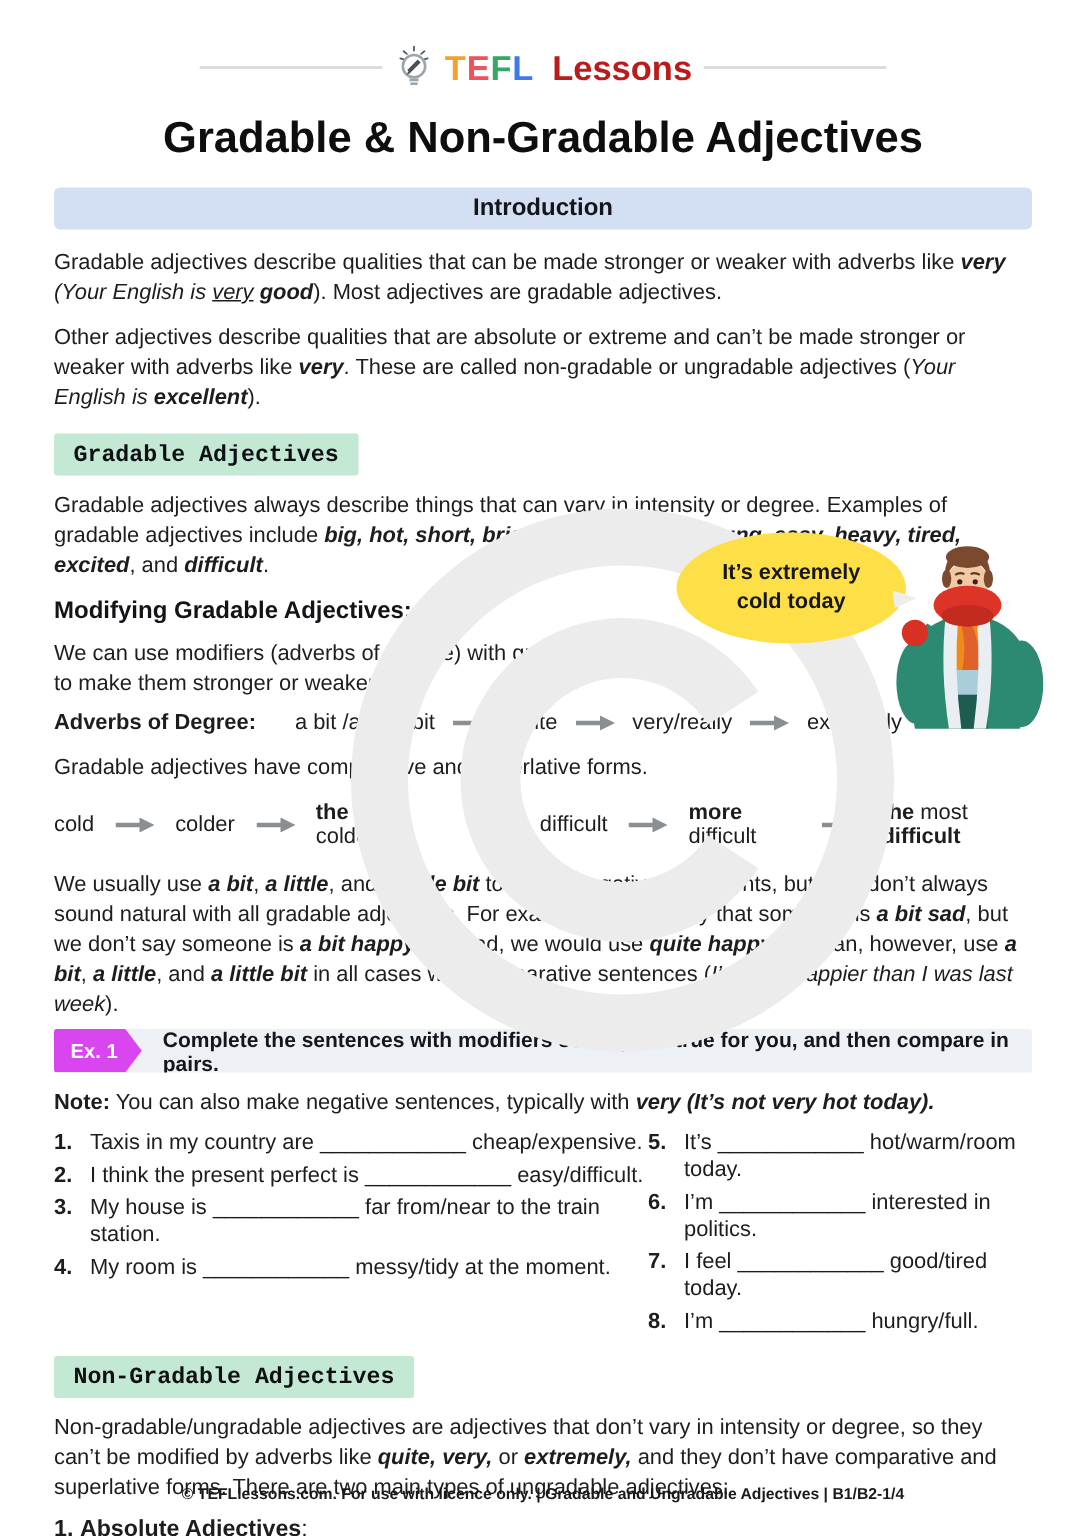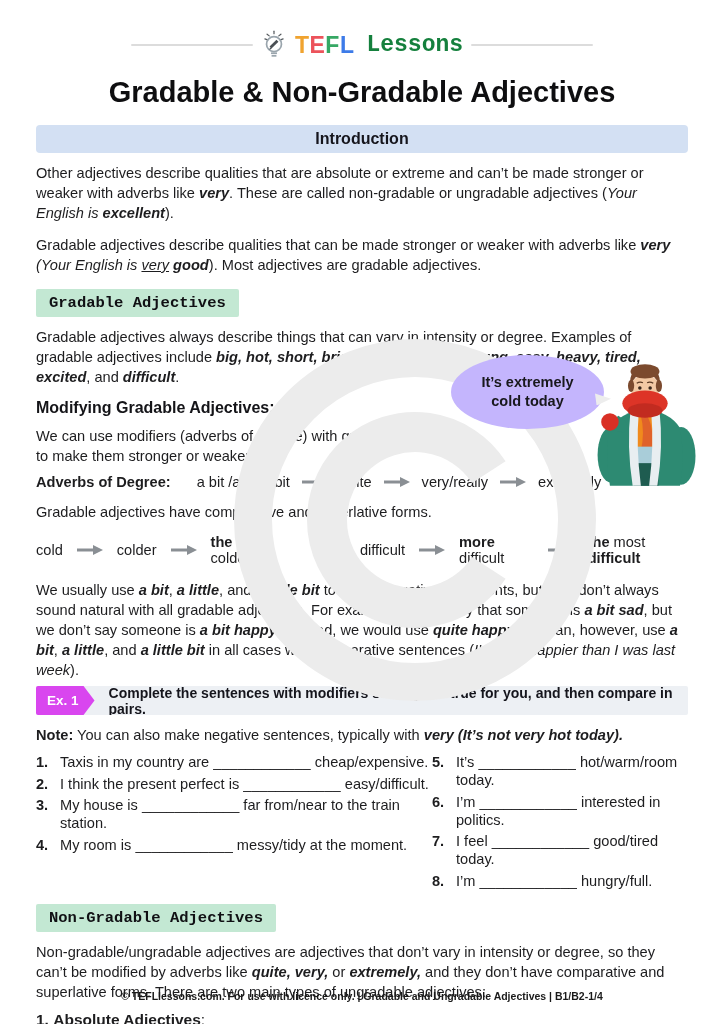--- a/index.html
+++ b/index.html
@@ -6,21 +6,21 @@
   .page{position:relative;width:724px;height:1024px;background:#fff;overflow:hidden;
         font-family:"Liberation Sans",sans-serif;color:#1d1d1f;}
   .b{font-weight:700}.i{font-style:italic}.u{text-decoration:underline}
 
   
   .logo-row{margin-top:28px;height:34px;display:flex;align-items:center;justify-content:center;gap:8px;}
   .rule{width:122px;height:2px;background:#dcdcdc;border-radius:1px;}
   .bulb{display:inline-flex;align-items:center;}
   .tefl{font-weight:700;font-size:23px;letter-spacing:.5px;display:inline-flex;}
   .lt-t{color:#F0A32F}.lt-e{color:#EC535B}.lt-f{color:#36A864}.lt-l{color:#3D7BE8}
-  .lessons{font-weight:700;font-size:23px;color:#15803d;margin-left:4px;font-family:Liberation Mono, monospace;}
+  .lessons{font-weight:700;font-size:23px;color:#b91c1c;margin-left:4px;}
 
   h1.title{margin:14px 0 0;text-align:center;font-size:29px;font-weight:700;color:#0e0e10;}
 
   .intro-bar{margin:16px 36px 0;background:#d3e0f3;border-radius:4px;text-align:center;
              font-weight:700;font-size:16px;padding:5px 0;color:#15151c;}
 
   .para{margin:0 36px;font-size:14.6px;line-height:20px;}.mt8{margin-top:8px}.mt9{margin-top:9px}.mt10{margin-top:10px}
   .mt12{margin-top:12px}.mt14{margin-top:14px}.mt16{margin-top:16px}
 
   .tag-wrap{margin:14px 36px 0;font-family:Liberation Mono, monospace;}
@@ -44,21 +44,21 @@
   .ex-instr{margin-left:14px;font-weight:700;font-size:14px;color:#15151c;}
 
   .ex-list{margin:8px 36px 0;display:flex;font-size:14.6px;line-height:18px;}
   .ex-col{display:flex;flex-direction:column;row-gap:3.5px;}
   .ex-col.left{width:396px;flex:0 0 auto;}
   .ex-col.right{flex:1;}
   .ex-item{display:flex;}
   .ex-item .num{font-weight:700;width:24px;flex:0 0 auto;}
 
   
-  .bubble{position:absolute;left:451px;top:355px;width:153px;height:74px;background:#c4b5fd;
+  .bubble{position:absolute;left:451px;top:355px;width:153px;height:74px;background:#fde047;
           border-radius:50%;display:flex;align-items:center;justify-content:center;text-align:center;
           font-weight:700;font-size:14.5px;line-height:19px;color:#18181c;z-index:40;padding:0 16px;box-sizing:border-box;}
   .bubble:after{content:"";position:absolute;right:-7px;top:52%;width:16px;height:12px;background:#ededed;
           clip-path:polygon(0 0,100% 45%,10% 100%);}
   .character{position:absolute;left:592px;top:358px;width:106px;height:134px;z-index:40;}
 
   .watermark{position:absolute;left:0;top:0;width:724px;height:1024px;z-index:30;pointer-events:none;}
 
   footer.pg-footer{position:absolute;left:22px;right:22px;bottom:22px;display:flex;
           justify-content:center;font-size:10.5px;font-weight:700;color:#1a1a1a;z-index:20;}
@@ -98,22 +98,22 @@
         <span class="lt-l">L</span>
       </span>
     <span class="lessons">Lessons</span>
     <span class="rule"></span>
   </div>
 
   <h1 class="title">Gradable &amp; Non-Gradable Adjectives</h1>
 
   <div class="intro-bar">Introduction</div>
 
+  <div class="para mt12"><span>Gradable adjectives describe qualities that can be made stronger or weaker with adverbs like </span><span class="b i">very</span><span class="i"> (</span><span class="i">Your English is </span><span class="i u">very</span><span class="i"> </span><span class="b i">good</span><span>). Most adjectives are gradable adjectives.</span></div>
   <div class="para mt10"><span>Other adjectives describe qualities that are absolute or extreme and can’t be made stronger or weaker with adverbs like </span><span class="b i">very</span><span>. These are called non-gradable or ungradable adjectives (</span><span class="i">Your English is </span><span class="b i">excellent</span><span>).</span></div>
-  <div class="para mt12"><span>Gradable adjectives describe qualities that can be made stronger or weaker with adverbs like </span><span class="b i">very</span><span class="i"> (</span><span class="i">Your English is </span><span class="i u">very</span><span class="i"> </span><span class="b i">good</span><span>). Most adjectives are gradable adjectives.</span></div>
 
   <div class="tag-wrap"><span class="tag">Gradable Adjectives</span></div>
 
   <div class="para mt10"><span>Gradable adjectives always describe things that can vary in intensity or degree. Examples of gradable adjectives include </span><span class="b i">big, hot, short, bright, quiet, cheap, young, easy, heavy, tired, excited</span><span>, and </span><span class="b i">difficult</span><span>.</span></div>
 
   <h3 class="sub">Modifying Gradable Adjectives:</h3>
 
   <div class="para mt9 narrow">We can use modifiers (adverbs of degree) with gradable adjectives to make them stronger or weaker.</div>
 
   <div class="adverbs-row">

